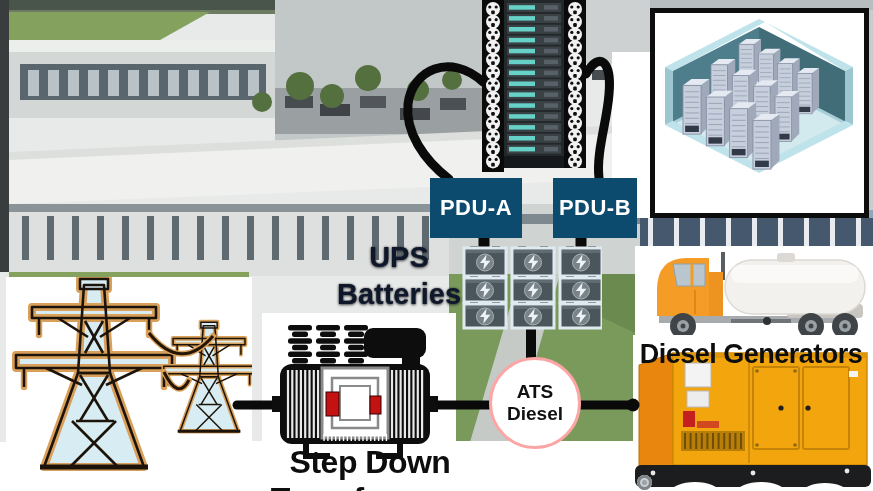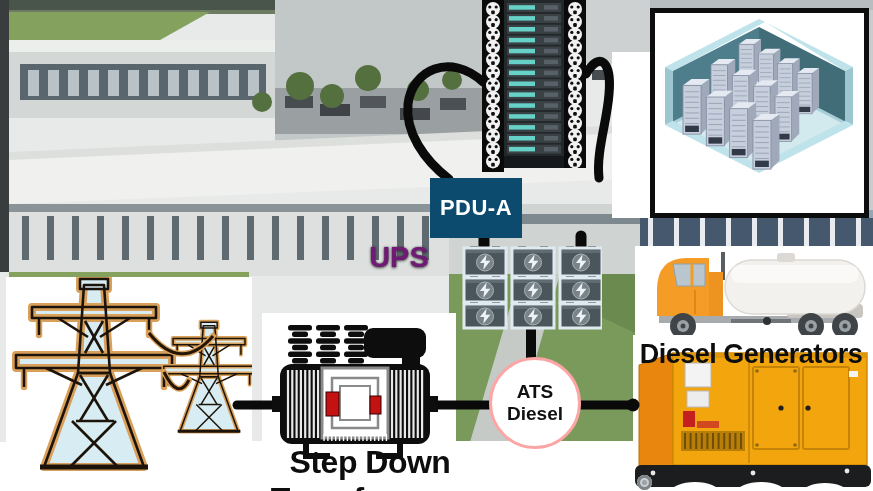--- a/index.html
+++ b/index.html
@@ -21,21 +21,21 @@
   #rackSvg{z-index:5;left:478px;top:0;}
   #battSvg{z-index:5;left:462px;top:246px;}
   #xfmrSvg{z-index:5;left:268px;top:320px;}
   .pdu{z-index:5;background:#0c4a6e;color:#fff;display:flex;align-items:center;
        justify-content:center;font-weight:bold;font-size:22px;letter-spacing:.5px;}
   .pdu-a{left:430px;top:178px;width:92px;height:60px;}
   .pdu-b{left:553px;top:178px;width:84px;height:60px;}
   .ats{z-index:6;left:489px;top:357px;width:92px;height:92px;border:3px solid #fca5a5;
        border-radius:50%;background:#fff;box-sizing:border-box;display:flex;flex-direction:column;
        align-items:center;justify-content:center;font-weight:bold;font-size:19px;line-height:1.15;color:#111;}
-  .ups-label{z-index:6;left:336px;top:239px;width:126px;text-align:center;color:#701a75;
+  .ups-label{z-index:6;left:336px;top:239px;width:126px;text-align:center;color:#0f172a;
              font-weight:bold;font-size:29px;line-height:1.28;
              text-shadow:0 1px 3px rgba(40,40,40,.8),0 0 2px rgba(40,40,40,.6);}
   .label-xfmr{z-index:6;left:205px;top:444px;width:330px;text-align:center;color:#0d0d0d;
               font-weight:bold;font-size:32px;letter-spacing:-.5px;}
   .label-gen{z-index:6;left:631px;top:339px;width:240px;text-align:center;color:#0d0d0d;
              font-weight:bold;font-size:27px;letter-spacing:-.5px;}
   .watermark{z-index:7;left:637px;top:475px;width:15px;height:15px;border-radius:50%;
              background:#9aa2a6;box-shadow:inset 0 0 0 3px #7d8589, inset 0 0 0 5px #c9ced1;}
 </style>
 </head>
@@ -489,20 +489,23 @@
         <circle cx="97" cy="161.39999999999998" r="7" fill="#f2f2f2"></circle>
         <circle cx="93.8" cy="159.39999999999998" r="1.6" fill="#111"></circle>
         <circle cx="100.2" cy="159.39999999999998" r="1.6" fill="#111"></circle>
         <rect x="95.2" y="162.79999999999998" width="3.6" height="3.8" rx="1.2" fill="#111"></rect>
       </g>
   </svg>
 
   <div class="abs pdu pdu-a">
     <span>PDU-A</span>
   </div>
+  <div class="abs pdu pdu-b">
+    <span>PDU-B</span>
+  </div>
 
   <svg id="battSvg" class="abs" width="140" height="84" viewBox="0 0 140 84">
     <defs>
       <polygon id="bolt" points="8,0 1,9 5.5,9 4.5,16 12,6.5 7,6.5" fill="#eef3f5"></polygon>
     </defs>
     <g id="cells">
         <rect x="8" y="0" width="8" height="5" fill="#3c4850"></rect>
         <rect x="30" y="0" width="8" height="5" fill="#3c4850"></rect>
         <rect x="2" y="2" width="42" height="28" fill="#4a555c" stroke="#dfeaf0" stroke-width="3"></rect>
         <rect x="4" y="4" width="38" height="3" fill="#5e6b72"></rect>
@@ -554,20 +557,21 @@
         <rect x="126" y="56" width="8" height="5" fill="#3c4850"></rect>
         <rect x="98" y="58" width="42" height="24" fill="#4a555c" stroke="#dfeaf0" stroke-width="3"></rect>
         <rect x="100" y="60" width="38" height="3" fill="#5e6b72"></rect>
         <circle cx="119" cy="70.5" r="8.5" fill="#79848a" stroke="#a7b1b5" stroke-width="1"></circle>
         <use href="#bolt" xlink:href="#bolt" transform="translate(113,62.5) scale(0.95)"></use>
       </g>
   </svg>
 
   <div class="abs ups-label">
     <div>UPS</div>
+    <div>Batteries</div>
   </div>
 
   <div class="abs ats">
     <div>ATS</div>
     <div>Diesel</div>
   </div>
 
   <svg id="xfmrSvg" class="abs" width="174" height="142" viewBox="0 0 174 142">
     <g id="bushings">
         <rect x="20" y="5" width="24" height="5.5" rx="2.5" fill="#0d0d0d"></rect>

